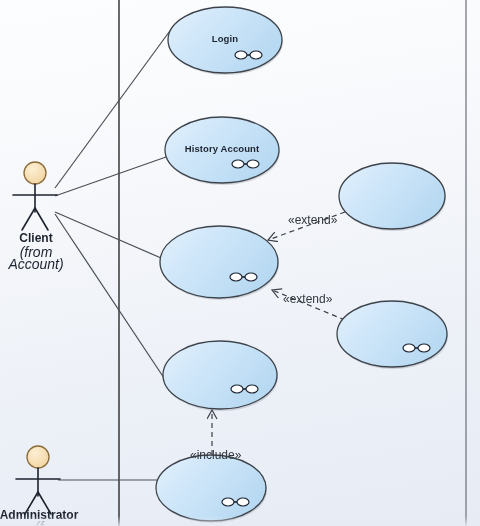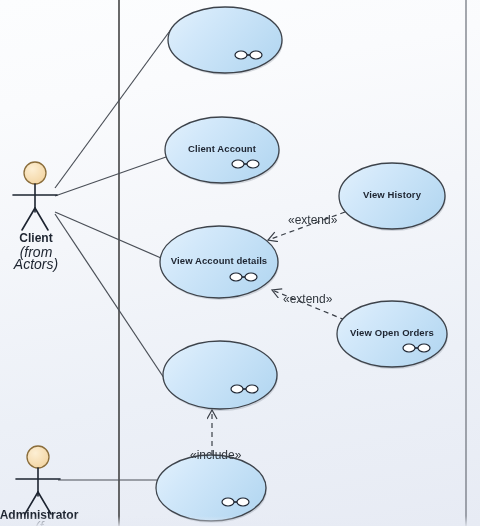--- a/index.html
+++ b/index.html
@@ -177,34 +177,32 @@
 
     <g stroke="#1d2430" stroke-width="1.6" fill="none" stroke-linecap="round">
       <circle cx="38" cy="457" r="11" fill="url(#headGrad)" stroke="#8a6d3b" stroke-width="1.3"></circle>
       <line x1="38" y1="468" x2="38" y2="496"></line>
       <line x1="16" y1="479" x2="60" y2="479"></line>
       <line x1="38" y1="492" x2="25" y2="514"></line>
       <line x1="38" y1="492" x2="51" y2="514"></line>
     </g>
   </svg>
 
-
-  <div class="uc-label" style="left:172px; top:143px; width:100px;">Client Account</div>
-
-  <div class="uc-label" style="left:159px; top:255px; width:120px;">View Account details</div>
-
-
-
-  <div class="uc-label" style="left:342px; top:189px; width:100px;">View History</div>
-
-  <div class="uc-label" style="left:337px; top:327px; width:110px;">View Open Orders</div>
+  <div class="uc-label" style="left:175px; top:33px; width:100px;">Login</div>
+
+  <div class="uc-label" style="left:172px; top:143px; width:100px;">History Account</div>
+
+
+
+
+
 
   <div class="actor-name" style="left:5px; top:231px; width:62px;">Client</div>
   <div class="actor-sub" style="left:5px; top:246px; width:62px;">(from</div>
-  <div class="actor-sub" style="left:5px; top:258px; width:62px;">Actors)</div>
+  <div class="actor-sub" style="left:5px; top:258px; width:62px;">Account)</div>
 
   <div class="actor-name" style="left:-1px; top:508px; width:80px;">Administrator</div>
   <div class="actor-sub" style="left:-1px; top:521px; width:80px; opacity:.6;">(f</div>
 
   <div class="stereo" style="left:288px; top:213px;">«extend»</div>
 
   <div class="stereo" style="left:283px; top:292px;">«extend»</div>
 
   <div class="stereo" style="left:190px; top:448px;">«include»</div>
 

